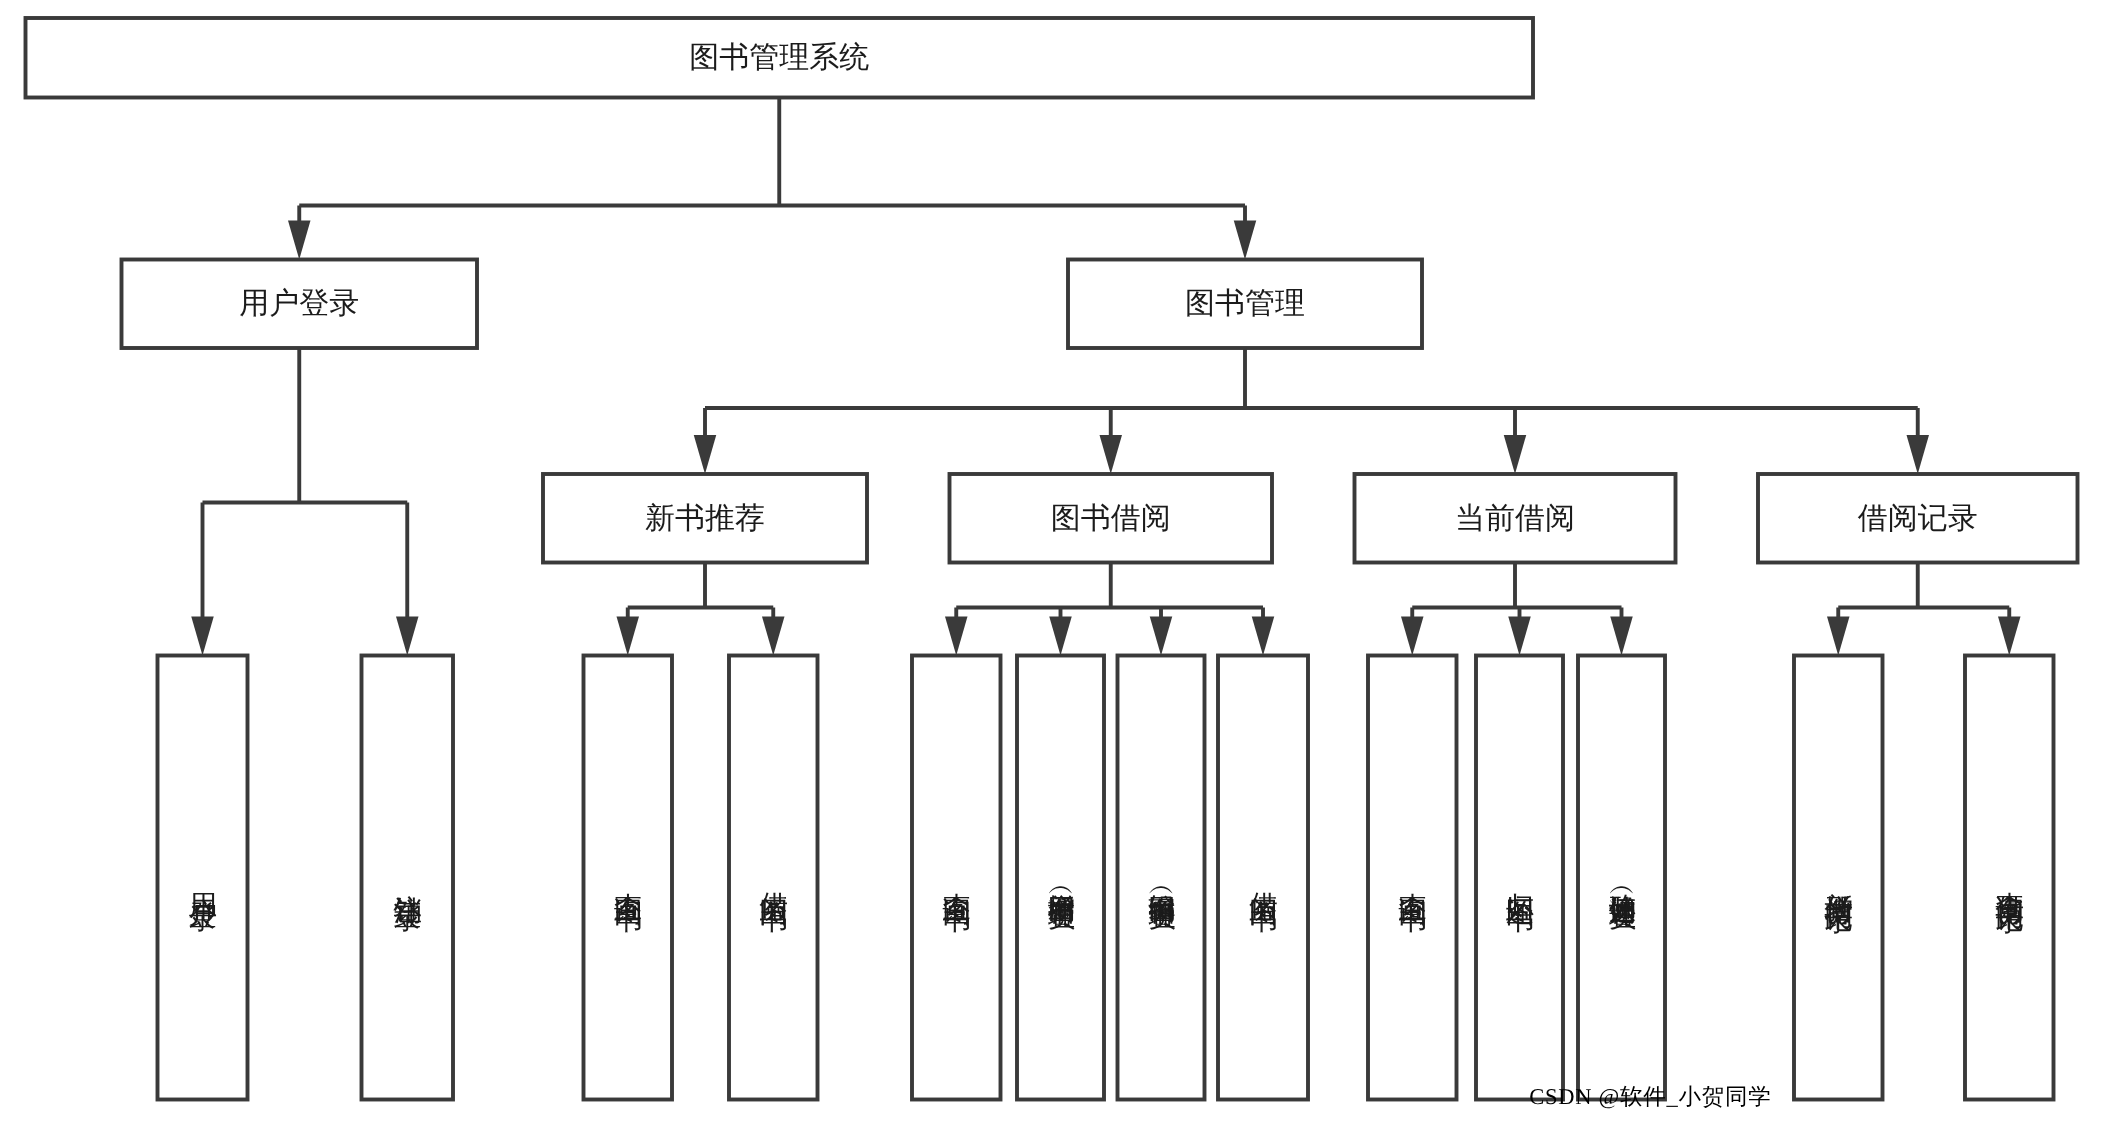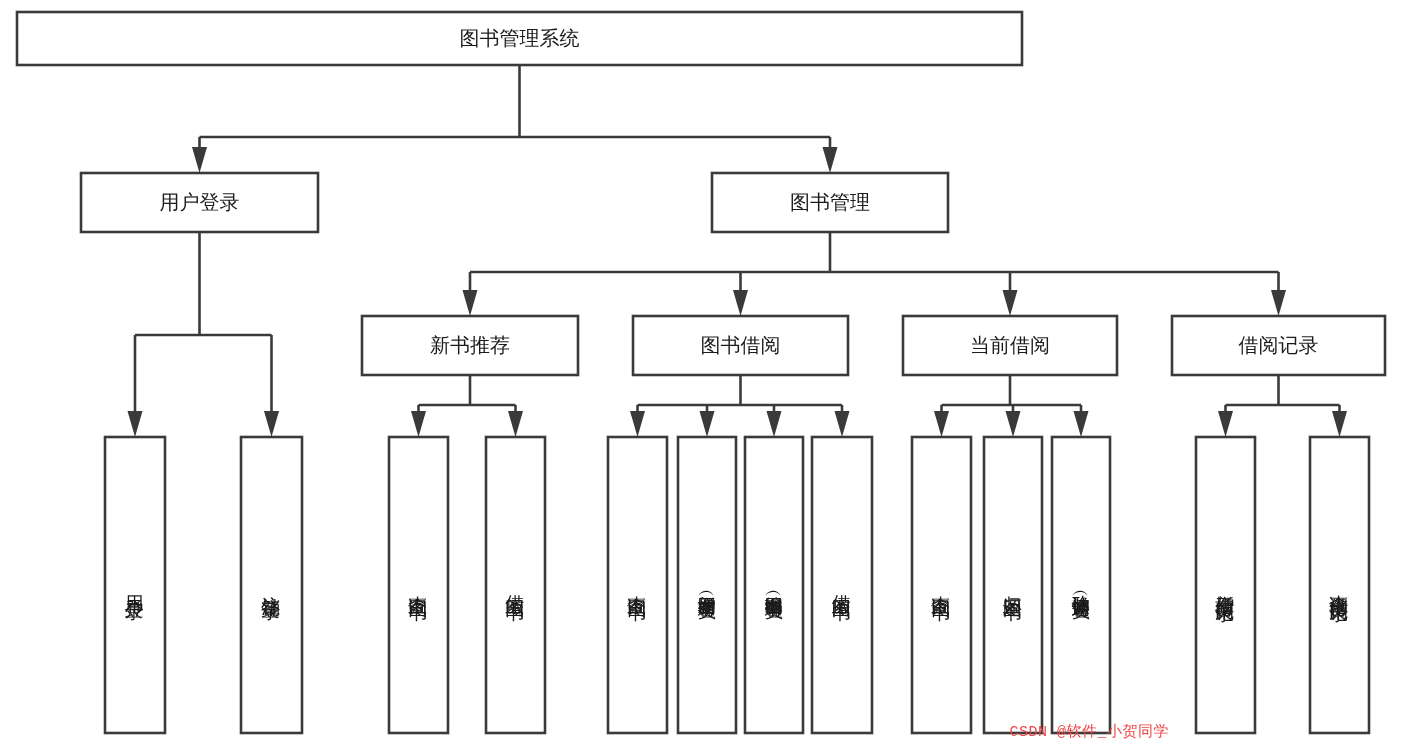--- a/index.html
+++ b/index.html
@@ -61,25 +61,25 @@
     text-orientation: upright;
     font-family: "DejaVu Sans", "Liberation Sans", sans-serif;
     font-size: 19px;
     line-height: 1.08;
     letter-spacing: 2.5px;
     color: #1b1b1b;
     white-space: nowrap;
   }
   #watermark {
     position: absolute;
-    right: 16px;
+    right: 4px;
     bottom: 6px;
-    font-family: Liberation Mono, monospace;
+    font-family: Liberation Serif, serif;
     font-size: 15px;
-    color: #ef4444;
+    color: #000000;
     letter-spacing: 0.5px;
     white-space: nowrap;
   }
 </style>
 </head>
 <body>
 
 <div id="diagram-root">
 
   <svg id="tree-svg" viewBox="0 0 1405 747">

